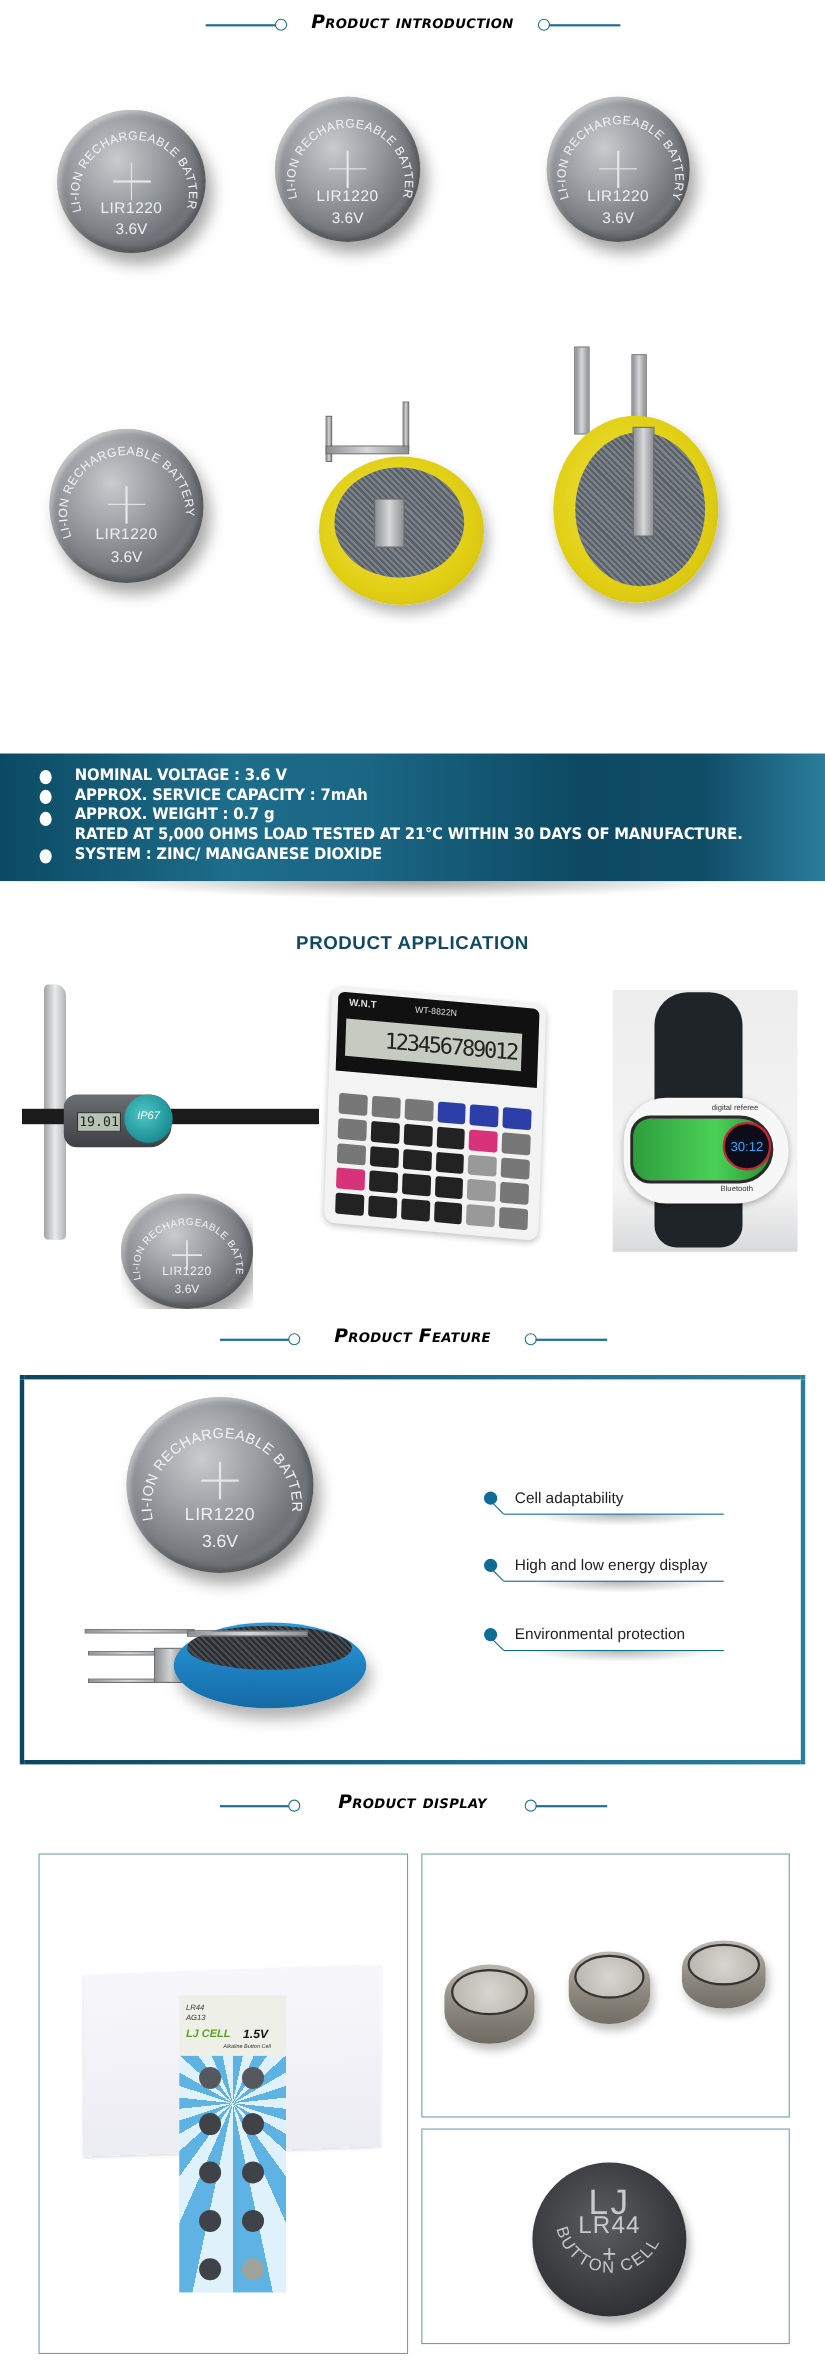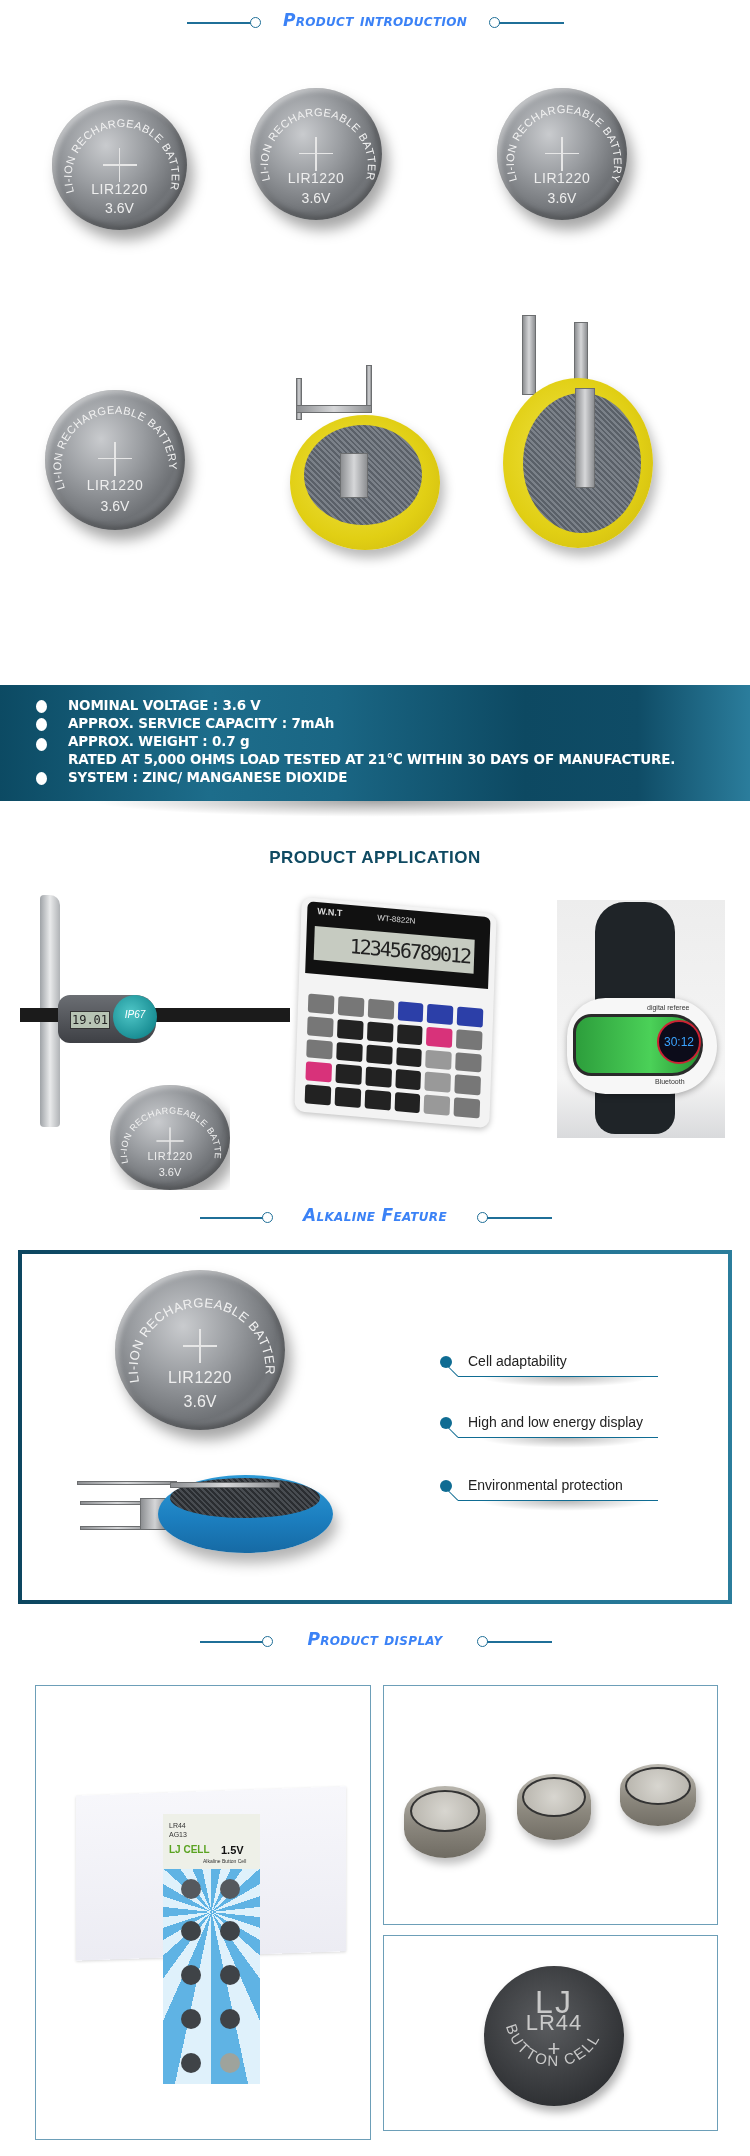--- a/index.html
+++ b/index.html
@@ -3,21 +3,21 @@
 <meta charset="utf-8">
 <style>
   * { box-sizing: border-box; margin: 0; padding: 0; }
   body { width: 750px; height: 2156px; background: #ffffff; font-family: "Liberation Sans", sans-serif; position: relative; overflow: hidden; }
   .abs { position: absolute; }
 
   
   .sec-head { position: absolute; left: 0; width: 750px; height: 30px; }
   .sec-head .line { position: absolute; top: 14px; height: 2px; background: #1f6f98; }
   .sec-head .circ { position: absolute; top: 9px; width: 11px; height: 11px; border: 1.5px solid #1f6f98; border-radius: 50%; background: #fff; }
-  .sec-head .title { position: absolute; top: 2px; left: 0; width: 750px; text-align: center; font-family: "DejaVu Sans", sans-serif; font-weight: bold; font-style: italic; font-size: 17px; color: #3b82f6; font-variant: small-caps; letter-spacing: 0.3px; }
+  .sec-head .title { position: absolute; top: 2px; left: 0; width: 750px; text-align: center; font-family: "DejaVu Sans", sans-serif; font-weight: bold; font-style: italic; font-size: 17px; color: #000000; font-variant: small-caps; letter-spacing: 0.3px; }
 
   
   .coin { position: absolute; border-radius: 50%;
     background: radial-gradient(ellipse at 40% 35%, #c9cbce 0%, #9a9da1 35%, #6f7276 65%, #8c8f93 85%, #b9bbbe 100%);
     box-shadow: 6px 10px 14px rgba(0,0,0,0.35), inset -3px -4px 6px rgba(0,0,0,0.35), inset 3px 3px 5px rgba(255,255,255,0.45);
   }
   .coin .ring-text { position: absolute; inset: 0; }
   .coin .ring-text text { fill: #f2f2f2; font-family: "Liberation Sans", sans-serif; font-size: 11px; letter-spacing: 0.5px; }
   .coin .plus { position: absolute; left: 50%; top: 37%; width: 34px; height: 34px; margin-left: -17px; }
   .coin .plus:before, .coin .plus:after { content: ""; position: absolute; background: #e6e6e6; }
@@ -217,21 +217,21 @@
     <div class="abs" style="left:6px;top:16px;width:130px;height:62px;background:linear-gradient(90deg,#2d9e3c,#4bd158 60%,#279233);border:3px solid #2a2a2a;border-radius:20px 34px 34px 20px;"></div>
     <div class="abs" style="left:90px;top:22px;width:44px;height:44px;border-radius:50%;background:#0c0c1a;border:2px solid #c23;color:#3aa3ff;font-size:12px;text-align:center;line-height:40px;">30:12</div>
     <div class="abs" style="left:80px;top:6px;font-size:7px;color:#333;">digital referee</div>
     <div class="abs" style="left:88px;top:80px;font-size:7px;color:#333;">Bluetooth</div>
   </div>
 </div>
 
 <div class="sec-head" style="top:1203px;">
   <div class="line" style="left:200px;width:64px;"></div>
   <div class="circ" style="left:262px;"></div>
-  <div class="title">Alkaline Feature</div>
+  <div class="title">Product Feature</div>
   <div class="circ" style="left:477px;"></div>
   <div class="line" style="left:487px;width:65px;"></div>
 </div>
 
 <div class="frame"></div>
 
 <div class="coin" style="left:115px;top:1270px;width:170px;height:160px;">
   <svg class="ring-text" viewBox="0 0 170 160">
     <defs>
         <path id="arc6" d="M 24 112 A 64 62 0 1 1 150 108"></path>
@@ -277,21 +277,21 @@
 <div class="sec-head" style="top:1627px;">
   <div class="line" style="left:200px;width:64px;"></div>
   <div class="circ" style="left:262px;"></div>
   <div class="title">Product display</div>
   <div class="circ" style="left:477px;"></div>
   <div class="line" style="left:487px;width:65px;"></div>
 </div>
 
 <div class="panel" style="left:35px;top:1685px;width:336px;height:455px;">
   <div class="abs" style="left:40px;top:105px;width:270px;height:165px;background:linear-gradient(180deg,#f7f7fb,#ececf3);box-shadow:0 1px 3px rgba(0,0,0,0.15);transform:skewY(-2deg);"></div>
-  <div class="abs" style="left:127px;top:128px;width:97px;height:270px;background:#eef0e8;">
+  <div class="abs" style="left:127px;top:128px;width:97px;height:270px;background:#eef0e8;font-style:italic;">
     <div class="abs" style="left:6px;top:8px;font-size:7px;color:#333;">LR44</div>
     <div class="abs" style="left:6px;top:17px;font-size:7px;color:#333;">AG13</div>
     <div class="abs" style="left:6px;top:30px;font-size:10px;font-weight:bold;color:#5aa321;">LJ CELL</div>
     <div class="abs" style="left:58px;top:30px;font-size:11px;font-weight:bold;color:#111;">1.5V</div>
     <div class="abs" style="left:40px;top:44px;font-size:5px;color:#333;">Alkaline Button Cell</div>
     <div class="abs" style="left:0;top:55px;width:97px;height:215px;background:repeating-conic-gradient(from 0deg at 50% 20%,#5fb3e4 0 12deg,#dff1fb 12deg 24deg);">
       <div class="abs" style="left:18px;top:10px;width:20px;height:20px;border-radius:50%;background:#55595e;"></div>
       <div class="abs" style="left:57px;top:10px;width:20px;height:20px;border-radius:50%;background:#55595e;"></div>
       <div class="abs" style="left:18px;top:52px;width:20px;height:20px;border-radius:50%;background:#3f4347;"></div>
       <div class="abs" style="left:57px;top:52px;width:20px;height:20px;border-radius:50%;background:#3f4347;"></div>

